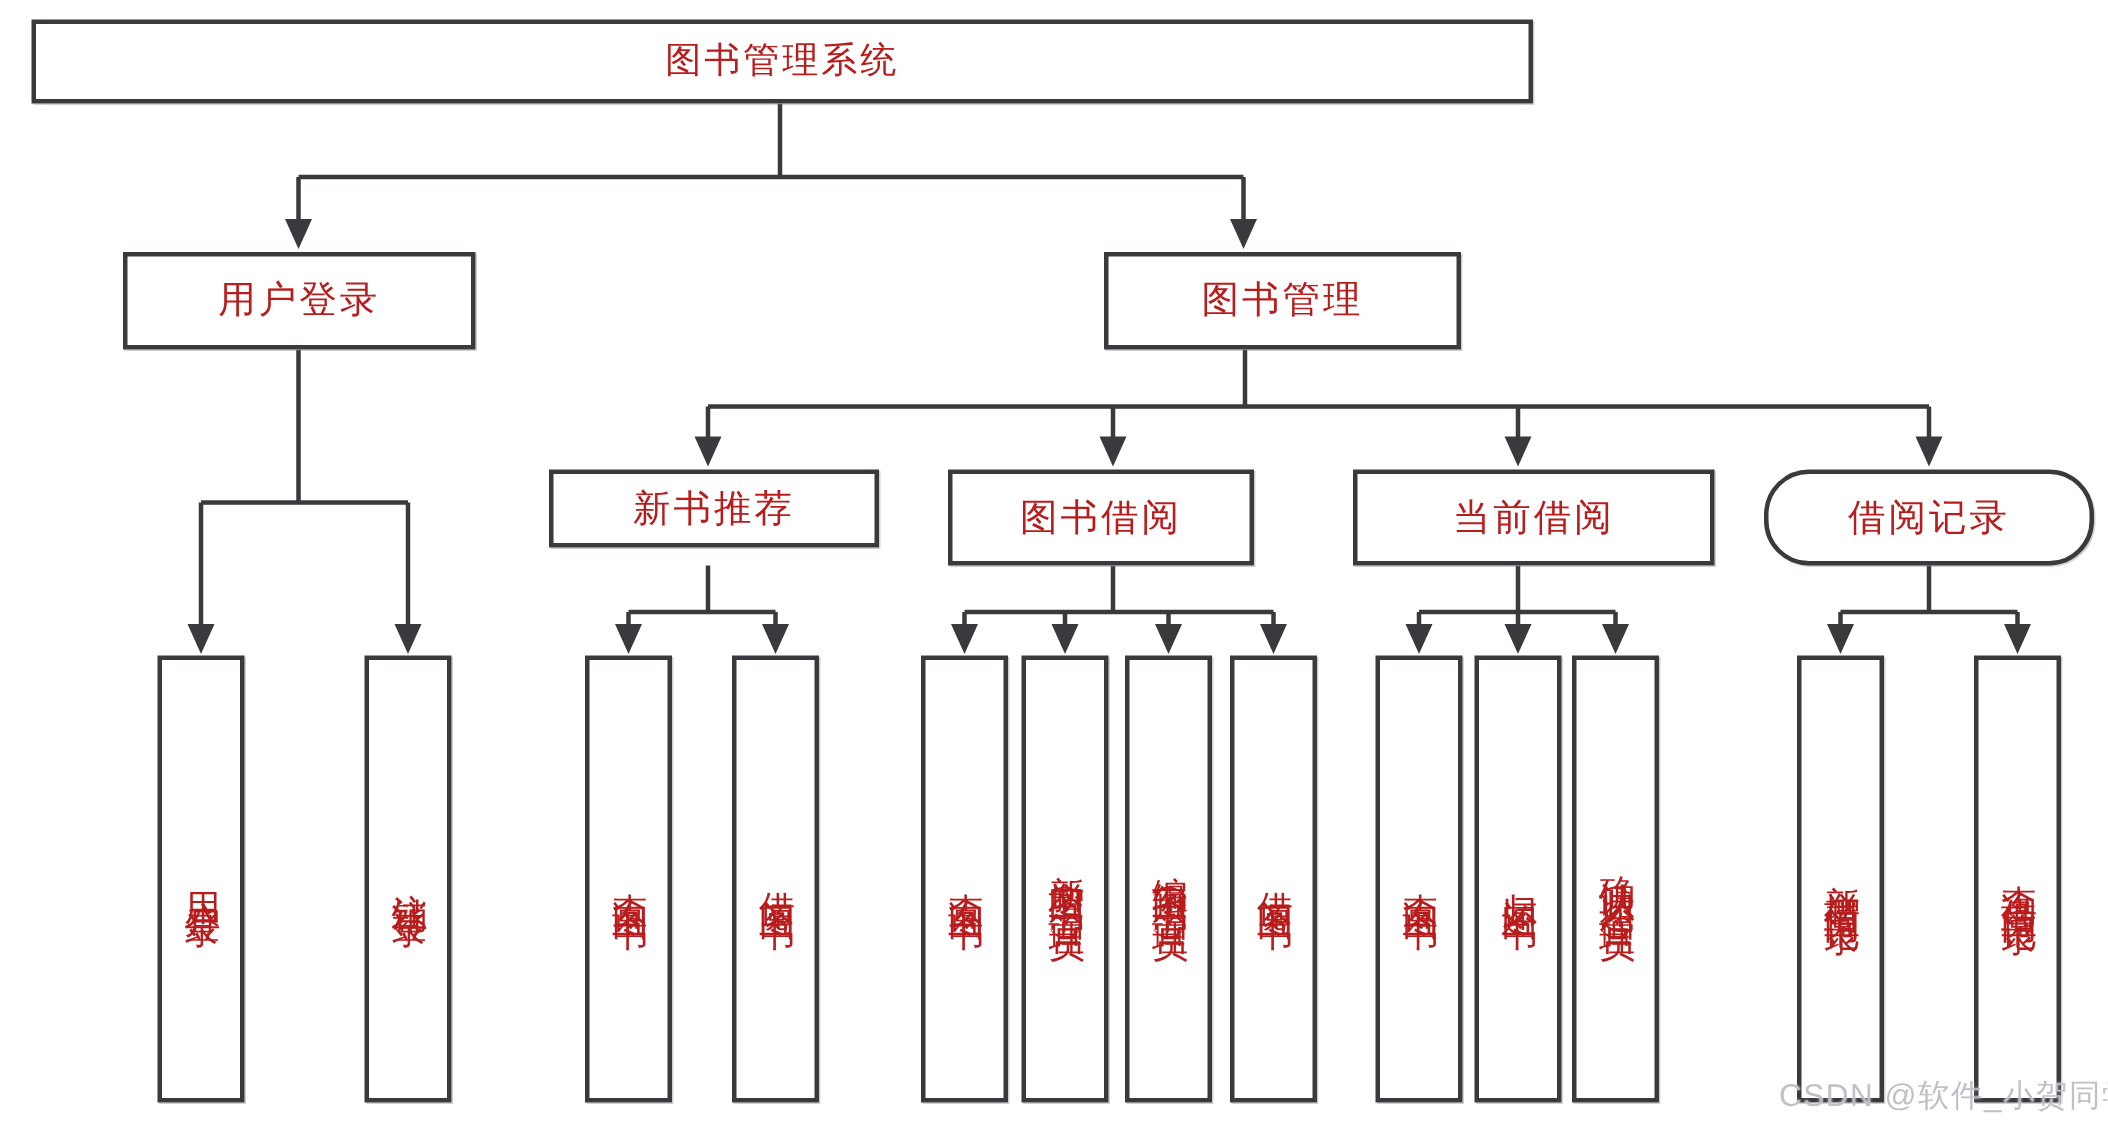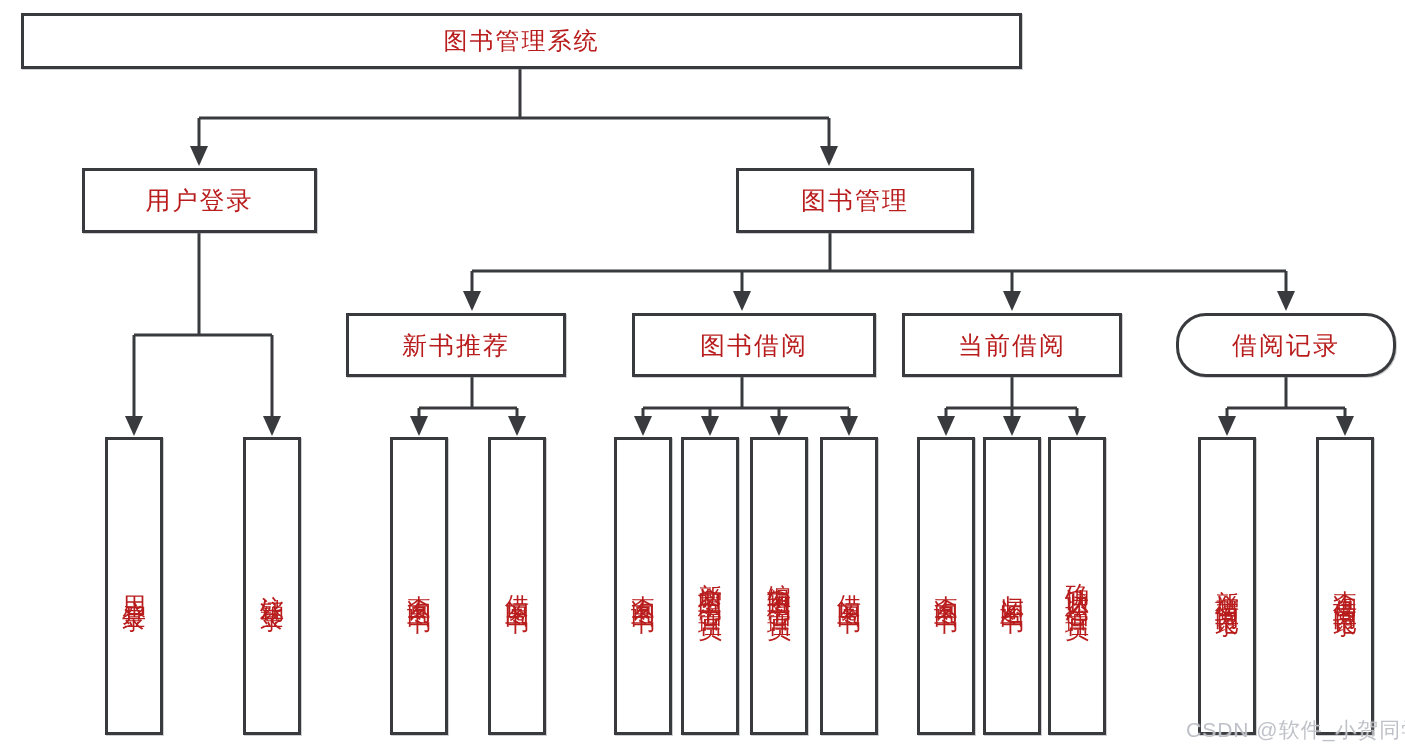--- a/index.html
+++ b/index.html
@@ -107,23 +107,23 @@
       <polygon points="1227,436 1218,416 1236,416"></polygon>
       <polygon points="1345,436 1336,416 1354,416"></polygon>
     </g>
   </svg>
 
   <div class="node hnode root" style="left:21px;top:13px;width:1001px;height:56px;">图书管理系统</div>
 
   <div class="node hnode" style="left:82px;top:168px;width:235px;height:65px;">用户登录</div>
   <div class="node hnode" style="left:712px;top:168px;width:238px;height:65px;margin-left:24px;">图书管理</div>
 
-  <div class="node hnode" style="left:346px;top:313px;width:220px;height:64px;">新书推荐</div>
-  <div class="node hnode" style="left:632px;top:313px;width:244px;height:64px;">图书借阅</div>
-  <div class="node hnode" style="left:902px;top:313px;width:220px;height:64px;">当前借阅</div>
+  <div class="node hnode" style="left:366px;top:313px;width:220px;height:52px;">新书推荐</div>
+  <div class="node hnode" style="left:632px;top:313px;width:204px;height:64px;">图书借阅</div>
+  <div class="node hnode" style="left:902px;top:313px;width:241px;height:64px;">当前借阅</div>
   <div class="node hnode" style="left:1176px;top:313px;width:220px;height:64px;border-radius:30px;">借阅记录</div>
 
   <div class="node vnode" style="left:105px;top:437px;width:58px;height:298px;">用户登录</div>
   <div class="node vnode" style="left:243px;top:437px;width:58px;height:298px;">注销登录</div>
 
   <div class="node vnode" style="left:390px;top:437px;width:58px;height:298px;">查询图书</div>
   <div class="node vnode" style="left:488px;top:437px;width:58px;height:298px;">借阅图书</div>
 
   <div class="node vnode" style="left:614px;top:437px;width:58px;height:298px;">查询图书</div>
   <div class="node vnode" style="left:681px;top:437px;width:58px;height:298px;">新增图书（管理员）</div>

